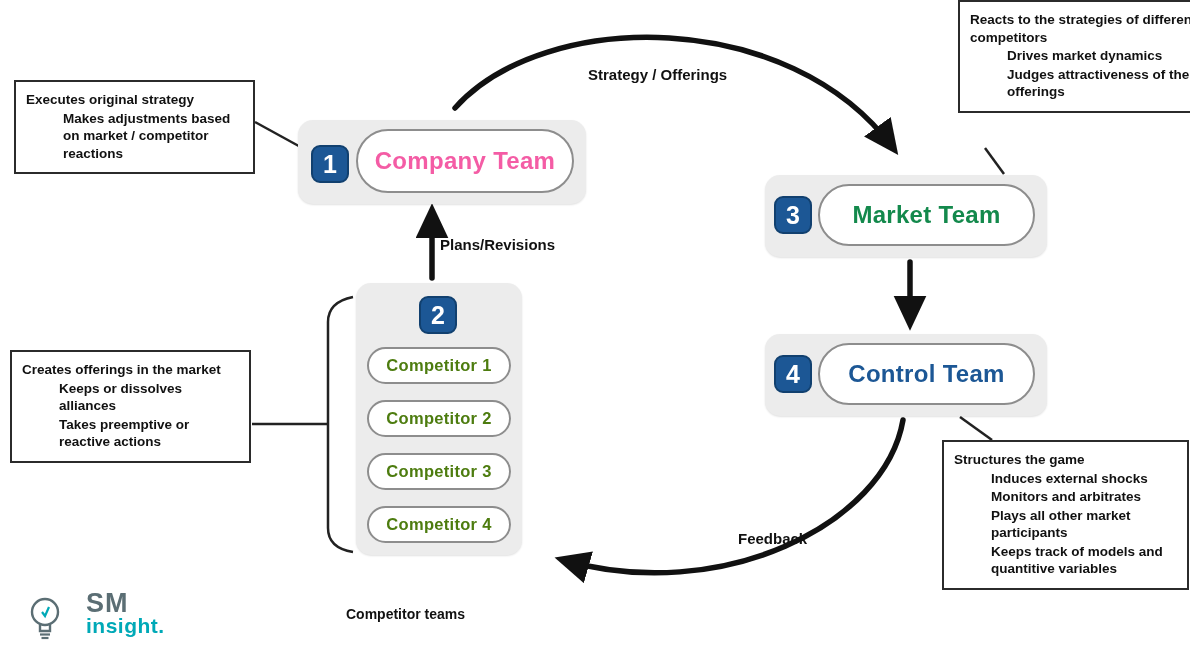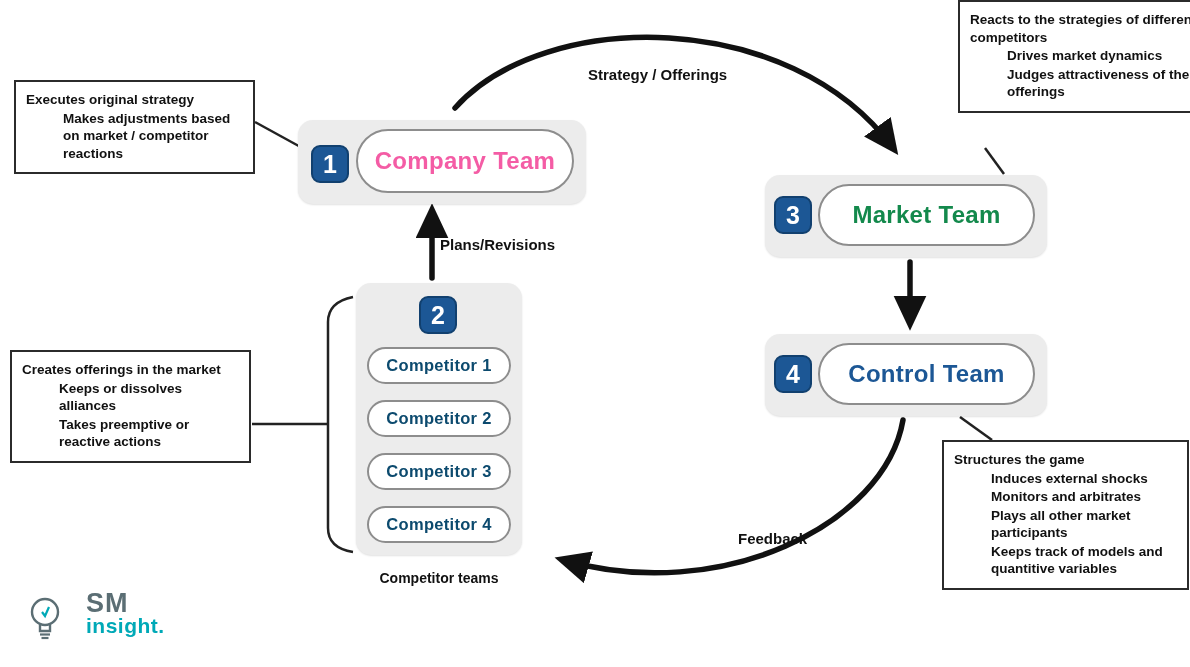--- a/index.html
+++ b/index.html
@@ -51,36 +51,37 @@
   .pill {
     position: absolute;
     background: #ffffff;
     border: 2px solid #8d8d8d;
     border-radius: 40px;
     display: flex; align-items: center; justify-content: center;
     font-weight: bold;
     letter-spacing: 0.3px;
   }
   .team-pill { font-size: 24px; }
-  .competitor-pill { font-size: 16.5px; color: #0c4a6e; }
+  .competitor-pill { font-size: 16.5px; color: #4d7c0f; }
   .flow-label {
     position: absolute;
     z-index: 2;
     font-weight: bold;
     font-size: 15px;
     color: #111111;
     white-space: nowrap;
   }
   .caption {
     position: absolute;
     z-index: 2;
     font-weight: bold;
     font-size: 14px;
     color: #111111;
-    text-align: center;
+    text-align: left;
+    margin-top: 36px;
   }
   .logo {
     position: absolute;
     z-index: 2;
     left: 26px; top: 590px;
     display: flex;
     align-items: flex-start;
     gap: 28px;
   }
   .logo-text { margin-left: -8px; line-height: 1; }

